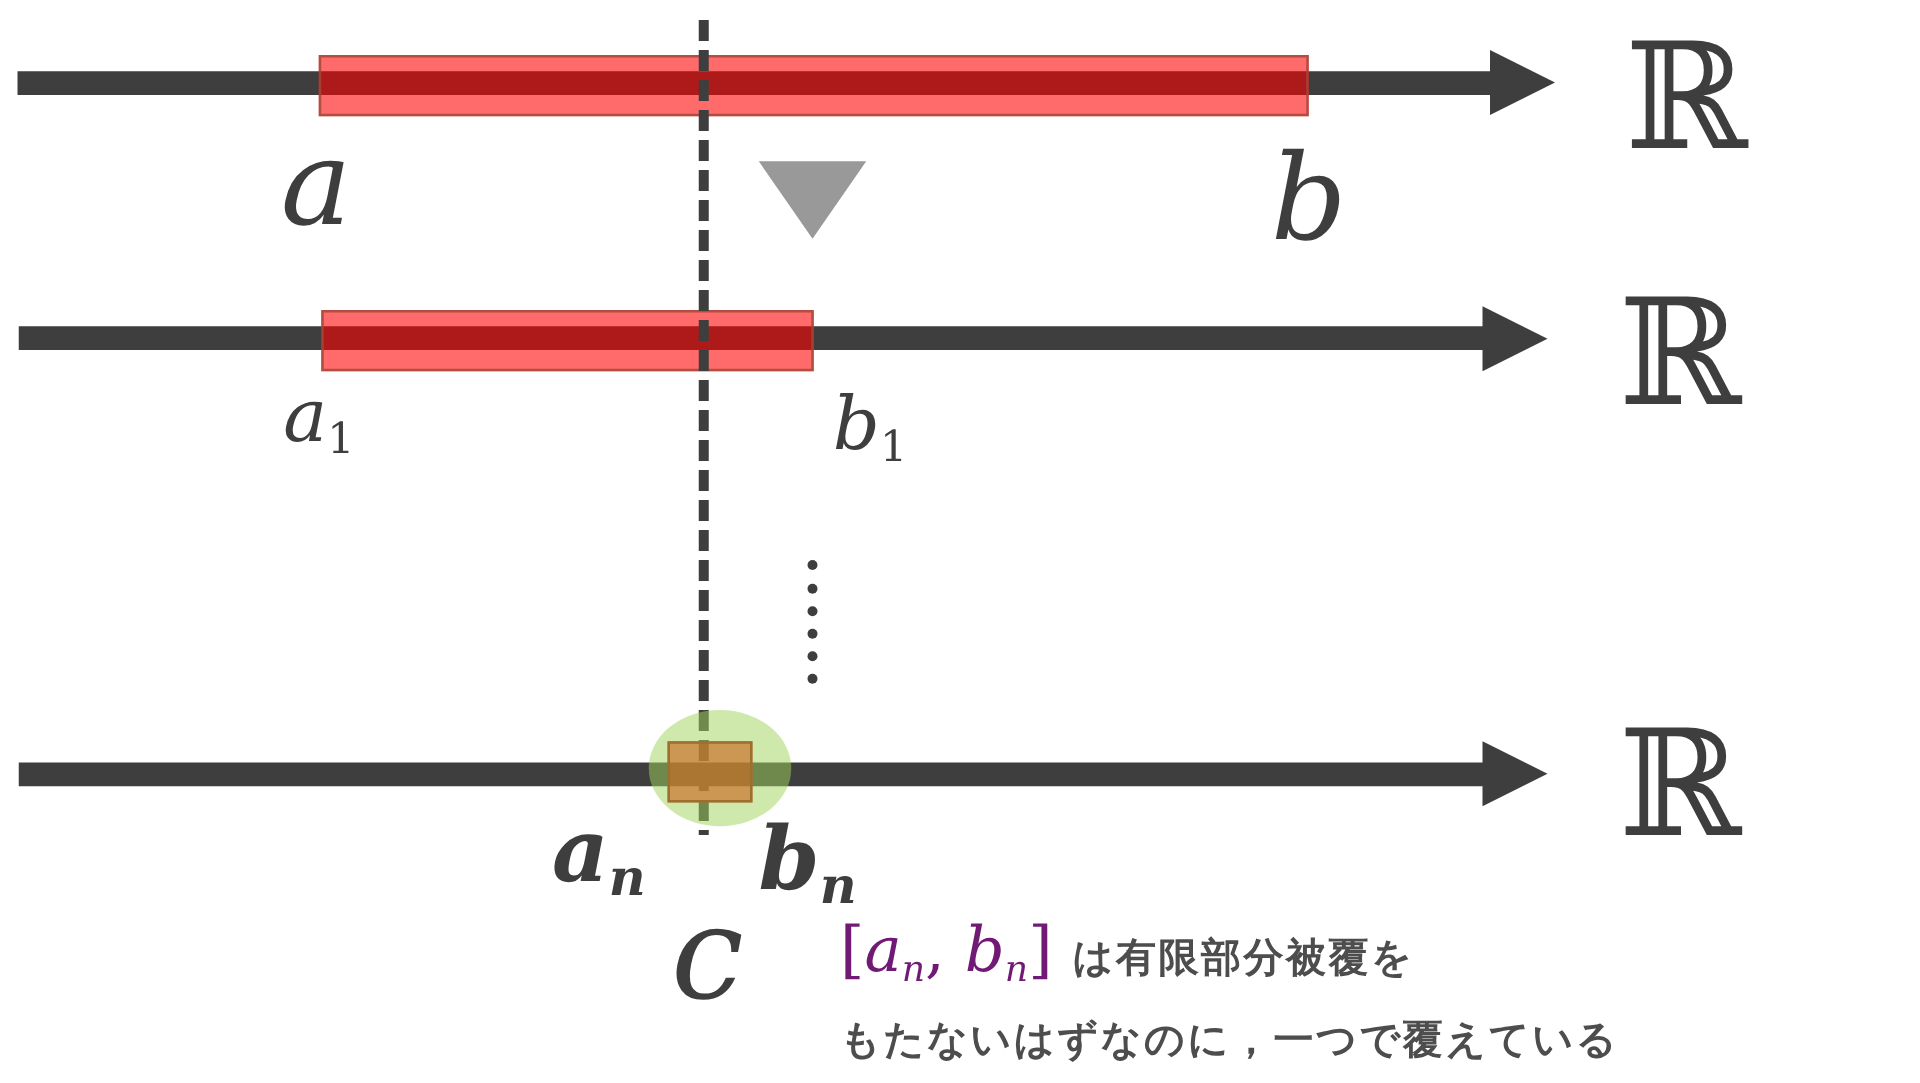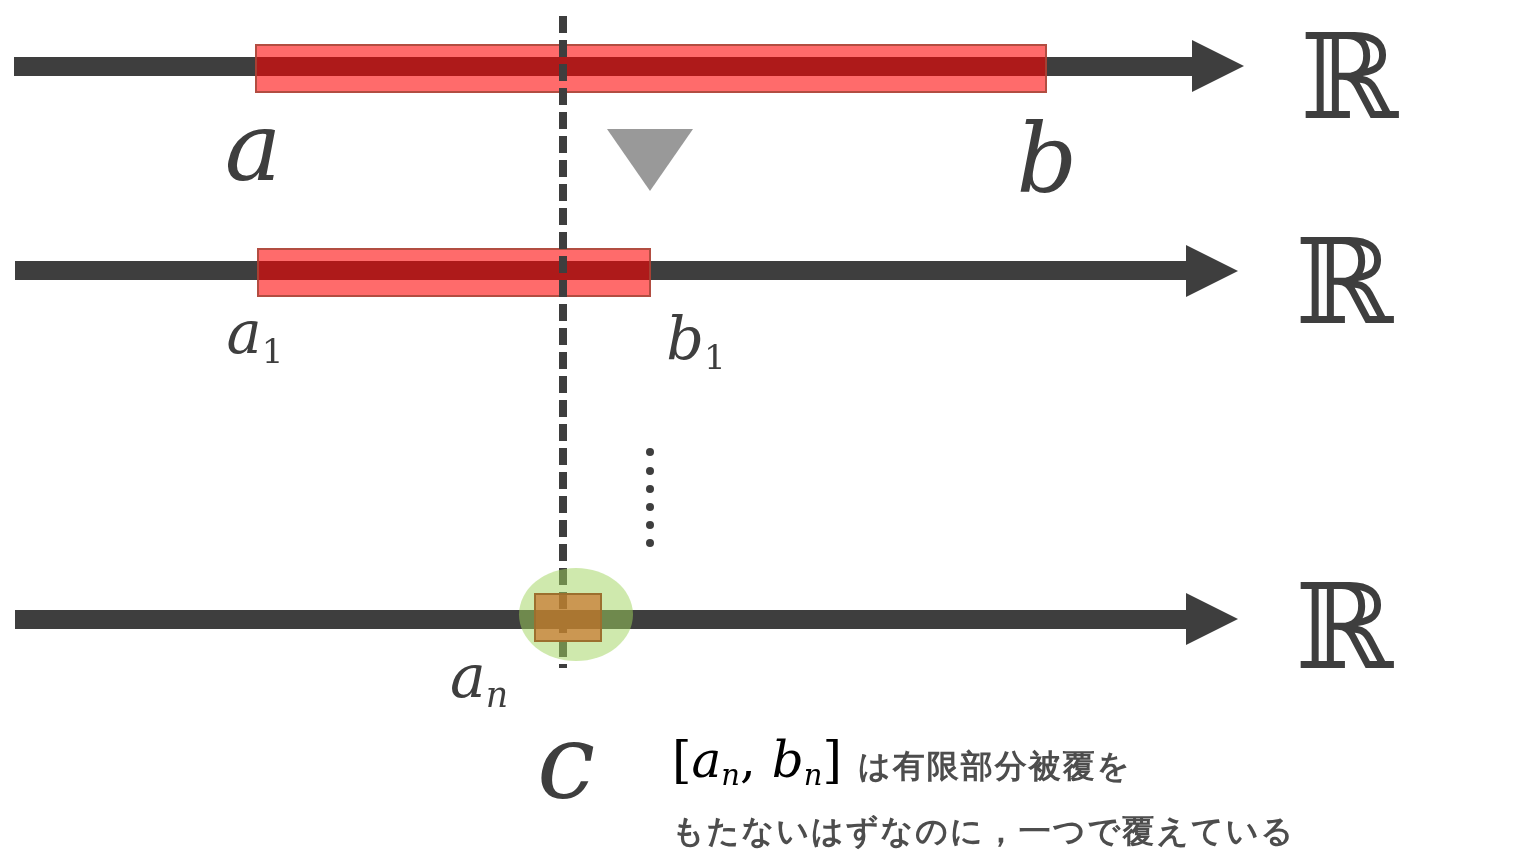--- a/index.html
+++ b/index.html
@@ -43,34 +43,34 @@
   }
   
   .dot{position:absolute;left:646px;width:8px;height:8px;border-radius:50%;background:#3e3e3e;z-index:6;}
   
   .mlabel{
     position:absolute;transform:translateX(-50%);z-index:10;line-height:1;
     color:#3e3e3e;font-style:italic;white-space:nowrap;
   }
   .fs-big{font-size:95px;}
   .fs-mid{font-size:59px;}
-  .fs-small{font-size:60px;}
+  .fs-small{font-size:70px;font-weight:bold;}
   .fs-c{font-size:104px;}
   .msub-digit{font-size:0.58em;font-style:normal;vertical-align:-0.28em;}
   .msub-lit{font-size:0.58em;font-style:italic;vertical-align:-0.28em;}
   
   .rlabel{
     position:absolute;z-index:10;line-height:1;font-size:118px;color:#3e3e3e;
     font-family:"DejaVu Serif","DejaVu Sans",serif;font-style:normal;
   }
   
   .caption{position:absolute;left:672px;top:732px;z-index:10;color:#4d4d4d;white-space:nowrap;}
   .cap-line{line-height:56px;}
   .cap-math{
-    font-family:"DejaVu Serif","Liberation Serif",serif;font-size:50px;color:#000000;
+    font-family:"DejaVu Serif","Liberation Serif",serif;font-size:50px;color:#701a75;
     margin-right:16px;
   }
   .cap-math .mi{font-style:italic;}
   .cap-math .up{font-style:normal;}
   .cap-jp{
     font-family:"Liberation Sans","DejaVu Sans",sans-serif;font-weight:700;
     font-size:32px;letter-spacing:2px;color:#4d4d4d;
   }
 </style>
 </head>
@@ -103,20 +103,21 @@
     <div class="dot" style="top:503px;"></div>
     <div class="dot" style="top:521px;"></div>
     <div class="dot" style="top:539px;"></div>
   </div>
 
   <div class="nbar" style="left:15px;top:610px;width:1172px;"></div>
   <div class="ahead" style="left:1186px;top:593px;"></div>
   <div class="halo"></div>
   <div class="orect"></div>
   <div class="mlabel fs-small" style="left:479px;top:646px;"><span>a</span><span class="msub-lit">n</span></div>
+  <div class="mlabel fs-small" style="left:646px;top:652px;"><span>b</span><span class="msub-lit">n</span></div>
   <div class="mlabel fs-c" style="left:566px;top:710px;"><span>c</span></div>
   <div class="rlabel" style="left:1295px;top:568px;">ℝ</div>
 
   <div class="caption">
     <div class="cap-line">
       <span class="cap-math"><span class="up">[</span><span class="mi">a</span><span class="msub-lit">n</span><span class="up">,</span> <span class="mi">b</span><span class="msub-lit">n</span><span class="up">]</span></span><span class="cap-jp">は有限部分被覆を</span>
     </div>
     <div class="cap-line">
       <span class="cap-jp">もたないはずなのに，一つで覆えている</span>
     </div>

